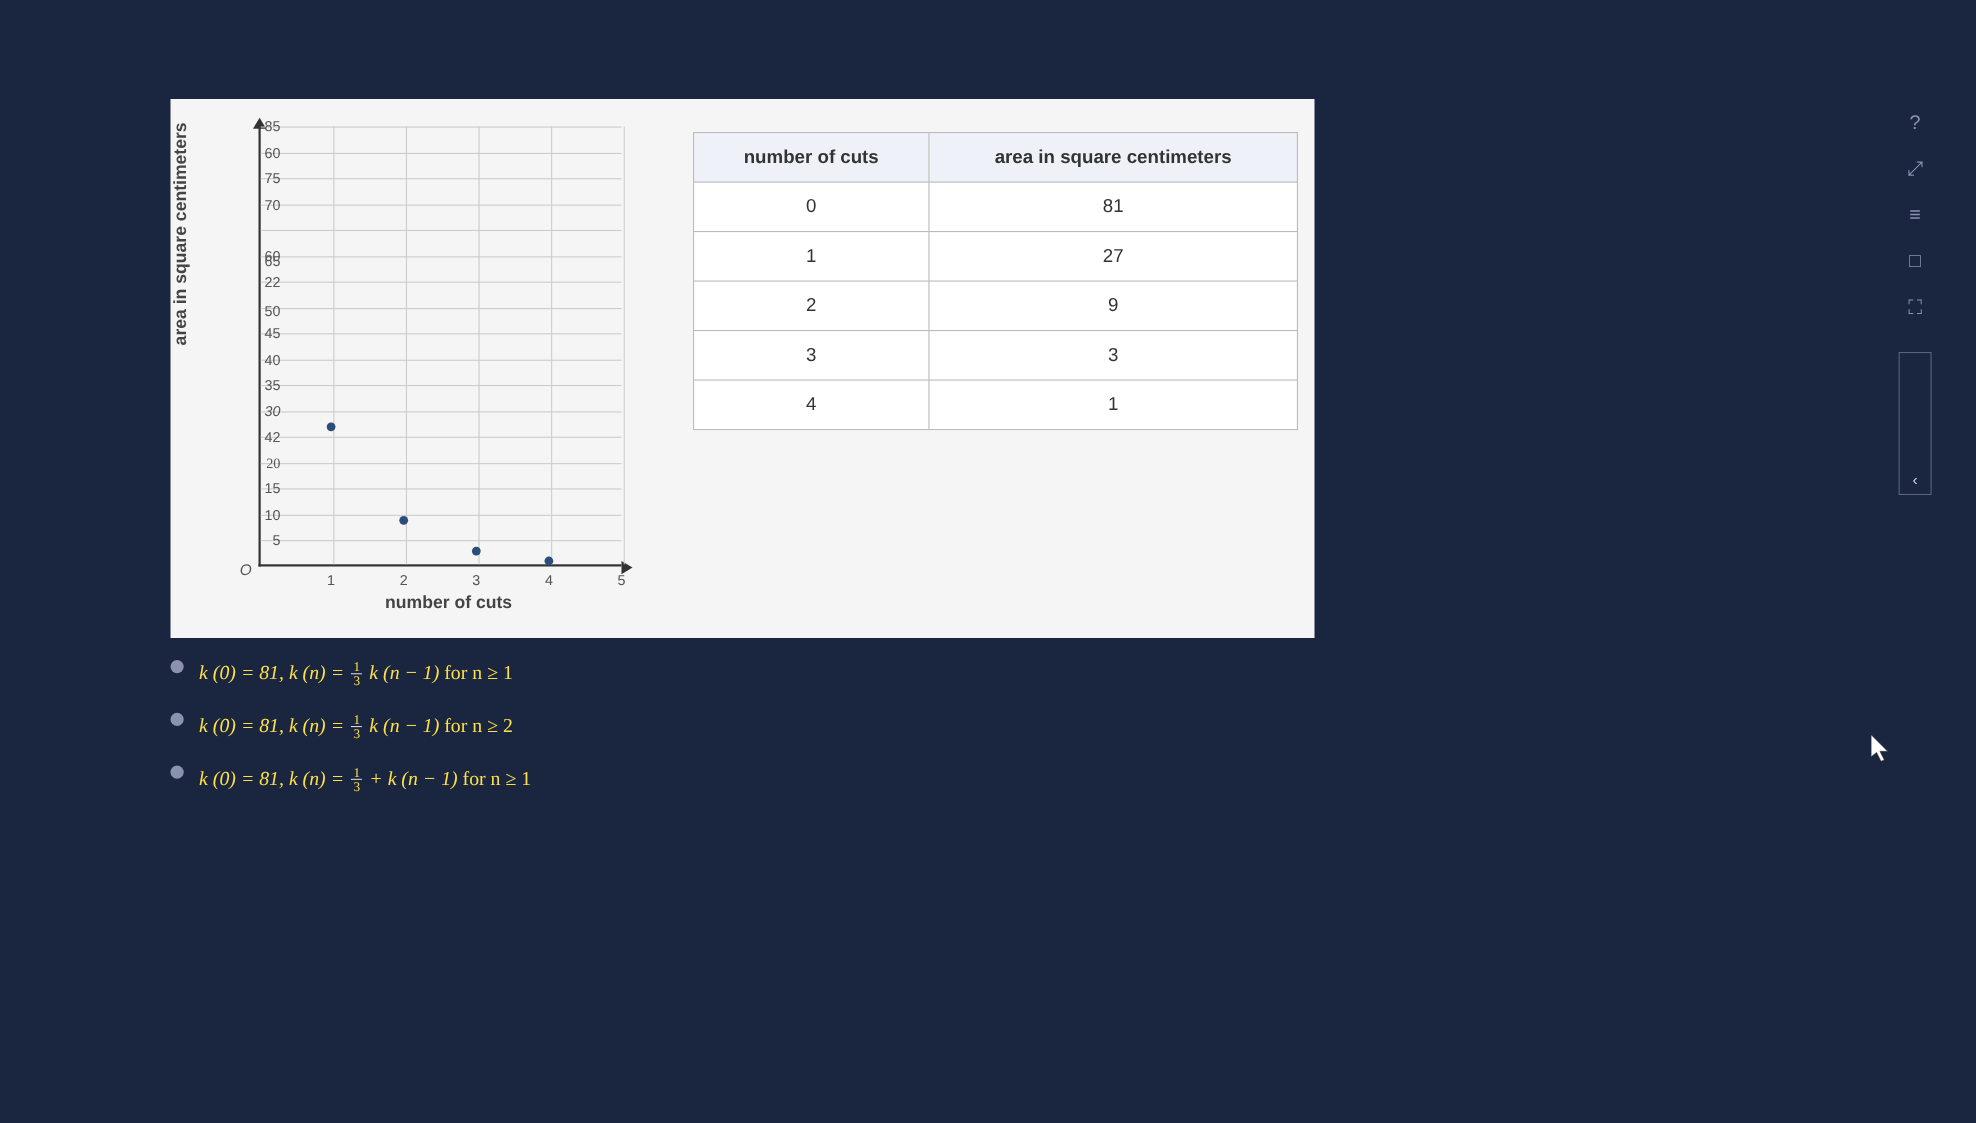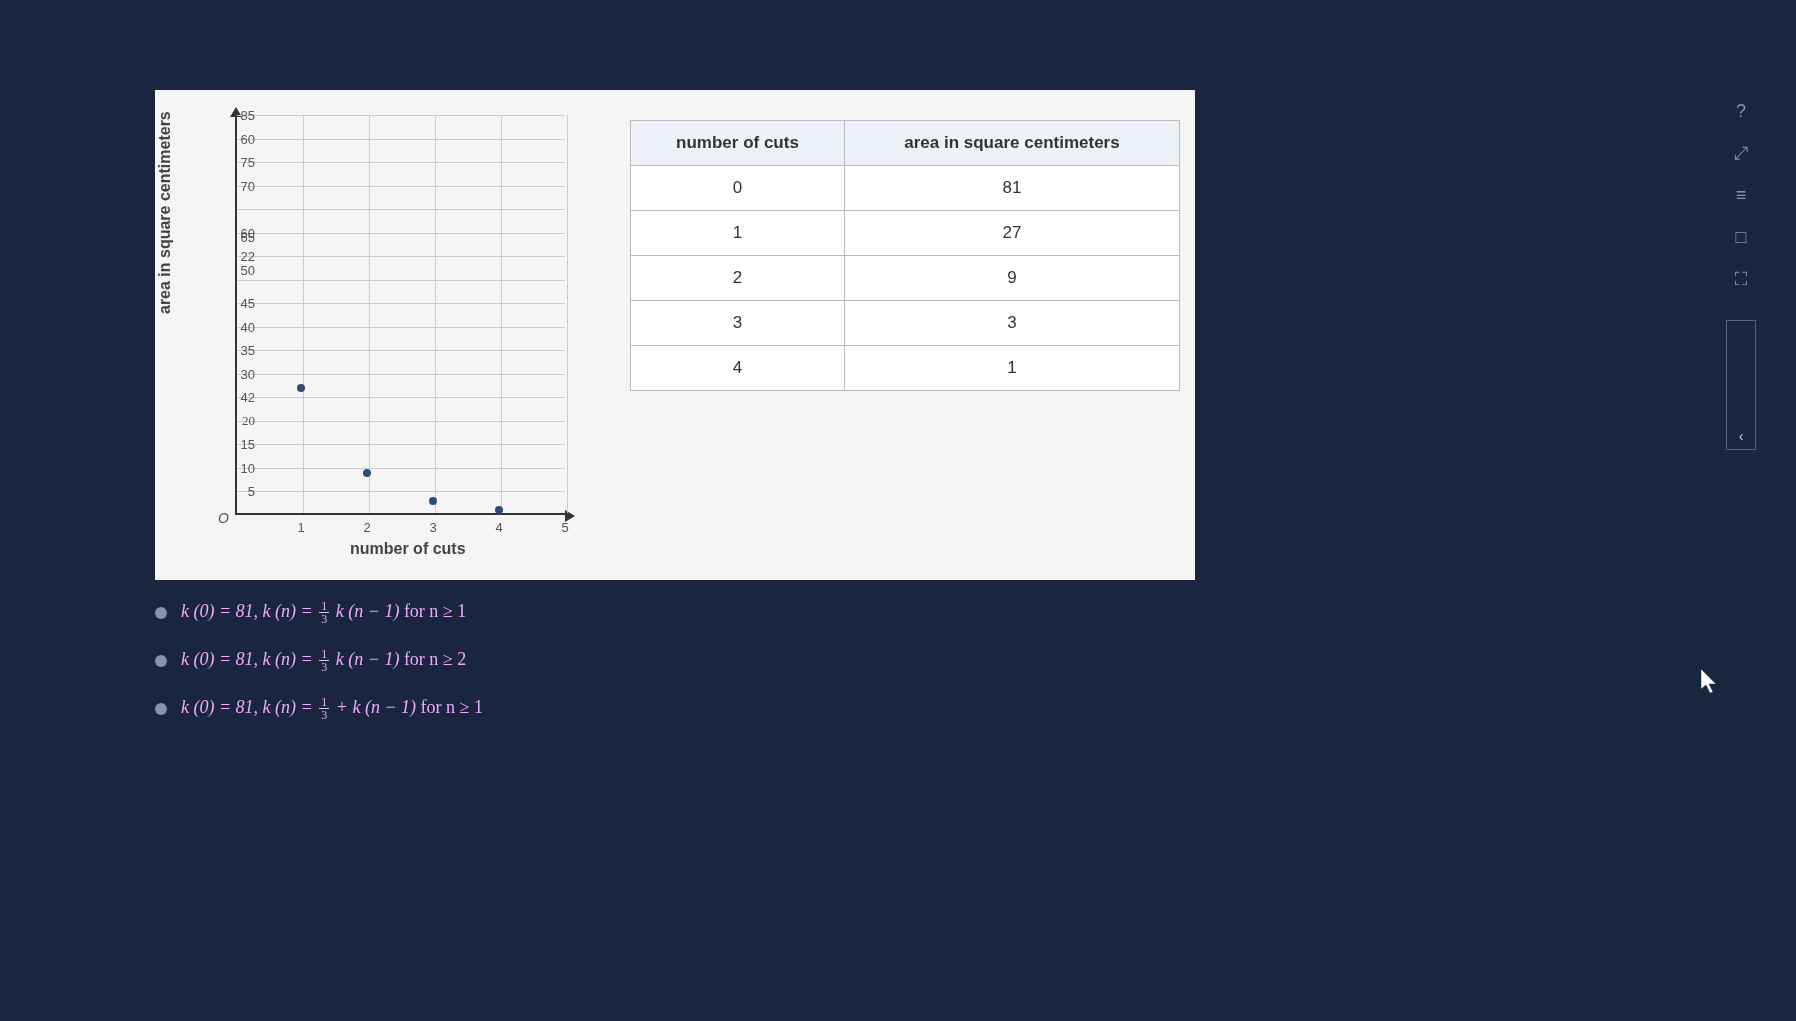--- a/index.html
+++ b/index.html
@@ -143,25 +143,24 @@
       width: 1040px;
       color: #d8dceb;
     }
     .question-prompt {
       font-size: 15px;
       color: #a0a8c0;
       margin-bottom: 25px;
     }
     .answer-option {
       display: flex;
-      align-items: center;
       gap: 14px;
       margin-bottom: 22px;
       font-size: 18px;
-      color: #f0abfc;
+      color: #fde047;
       cursor: pointer;
     }
     .radio-dot {
       width: 12px;
       height: 12px;
       border-radius: 50%;
       background: #8a92b0;
       flex-shrink: 0;
     }
     .answer-math { font-family: 'Times New Roman', serif; font-style: italic; }
@@ -246,25 +245,25 @@
         <div class="chart-gridline-v" style="left: 198px;"></div>
         <div class="chart-gridline-v" style="left: 264px;"></div>
         <div class="chart-gridline-v" style="left: 330px;"></div>
       </div>
     <div class="chart-xlabel">number of cuts</div>
   <div class="chart-tick-y" style="top: 386.471px;">5</div>
       <div class="chart-tick-y" style="top: 362.941px;">10</div>
       <div class="chart-tick-y" style="top: 339.412px;">15</div>
       <div class="chart-tick-y" style="top: 315.882px; font-family: Liberation Serif, serif;">20</div>
       <div class="chart-tick-y" style="top: 292.353px;">42</div>
-      <div class="chart-tick-y" style="top: 268.824px;">30</div>
+      <div class="chart-tick-y" style="top: 268.824px; font-style: italic;">30</div>
       <div class="chart-tick-y" style="top: 245.294px;">35</div>
       <div class="chart-tick-y" style="top: 221.765px;">40</div>
       <div class="chart-tick-y" style="top: 198.235px;">45</div>
-      <div class="chart-tick-y" style="top: 165px;">50</div>
+      <div class="chart-tick-y" style="top: 178px;">50</div>
       <div class="chart-tick-y" style="top: 151.176px;">22</div>
       <div class="chart-tick-y" style="top: 127.647px;">60</div>
       <div class="chart-tick-y" style="top: 104.118px; margin-top: 28px;">65</div>
       <div class="chart-tick-y" style="top: 80.5882px;">70</div>
       <div class="chart-tick-y" style="top: 57.0588px;">75</div>
       <div class="chart-tick-y" style="top: 33.5294px;">60</div>
       <div class="chart-tick-y" style="top: 10px;">85</div>
       <div class="chart-tick-x" style="left: 131px;">1</div>
       <div class="chart-tick-x" style="left: 197px;">2</div>
       <div class="chart-tick-x" style="left: 263px;">3</div>

